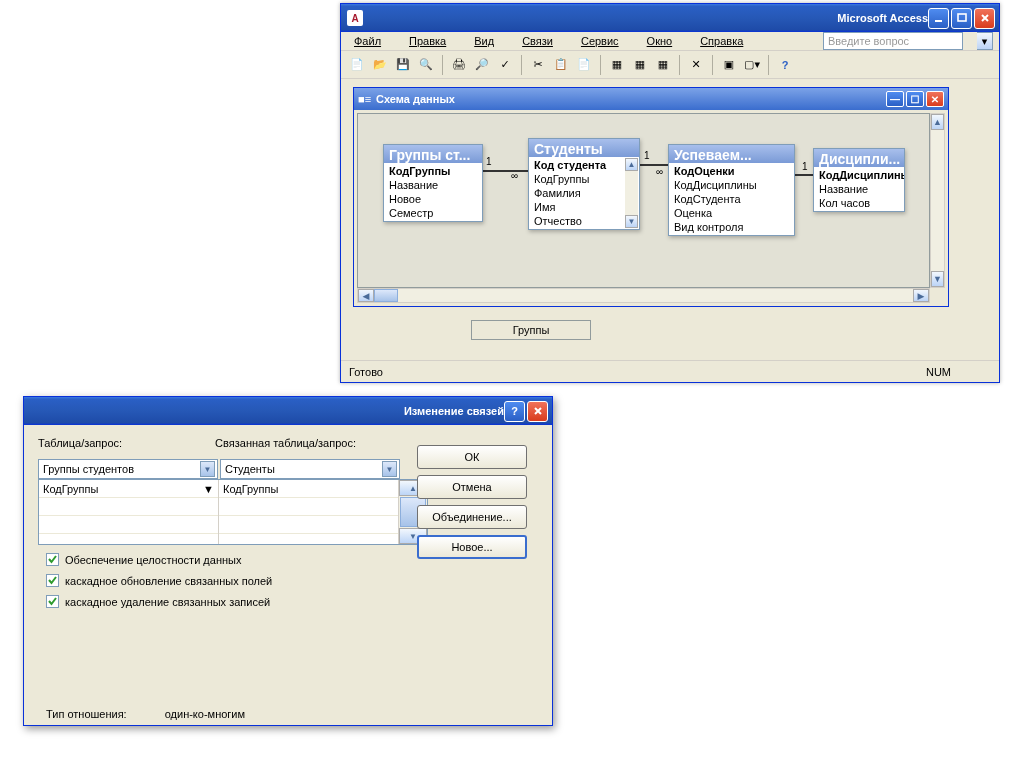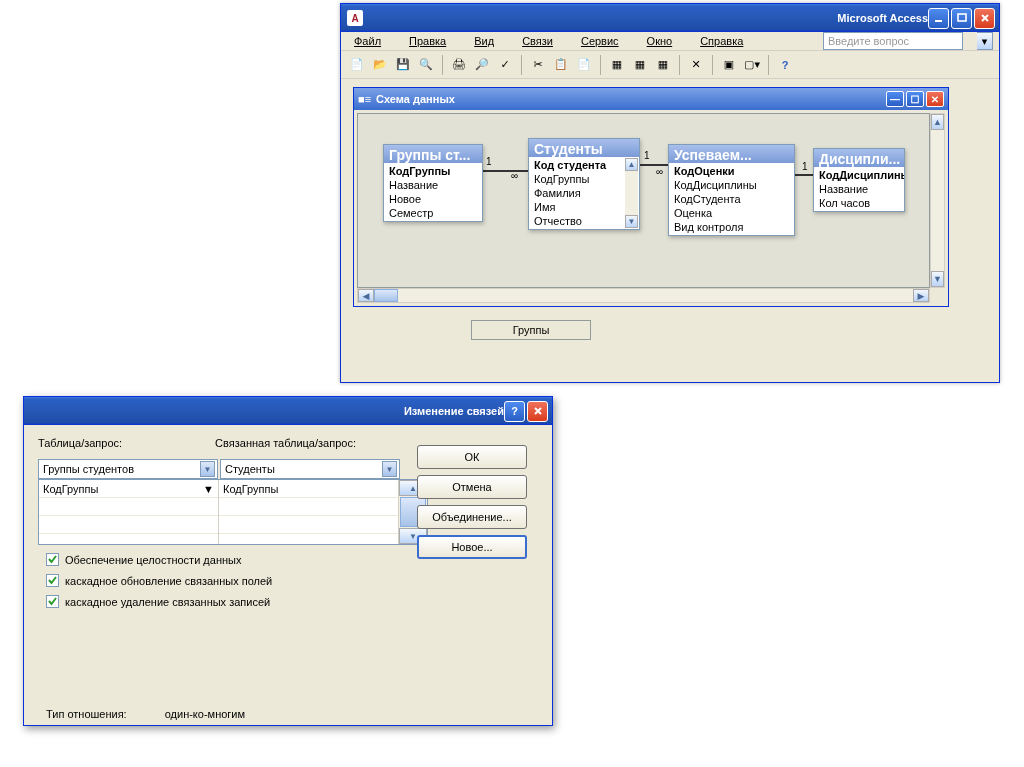--- a/index.html
+++ b/index.html
@@ -232,20 +232,24 @@
       <div style="flex:1"></div>
       <div class="arrow">▶</div>
     </div>
     <div class="corner"></div>
   </div>
 
   <div class="tab-strip">
       <span>Группы</span>
     </div>
 
+  <div class="statusbar">
+    <span>Готово</span>
+    <span class="sp">NUM</span>
+  </div>
 </div>
 
 <div class="dlg">
   <div class="titlebar">
     <span class="title-text">Изменение связей</span>
     <div class="sysbtns">
       <div class="help-btn">?</div>
       <div class="sysbtn close">
           <svg viewBox="0 0 12 12">
             <path d="M3 3l6 6M9 3l-6 6" stroke="#fff" stroke-width="2"></path>

